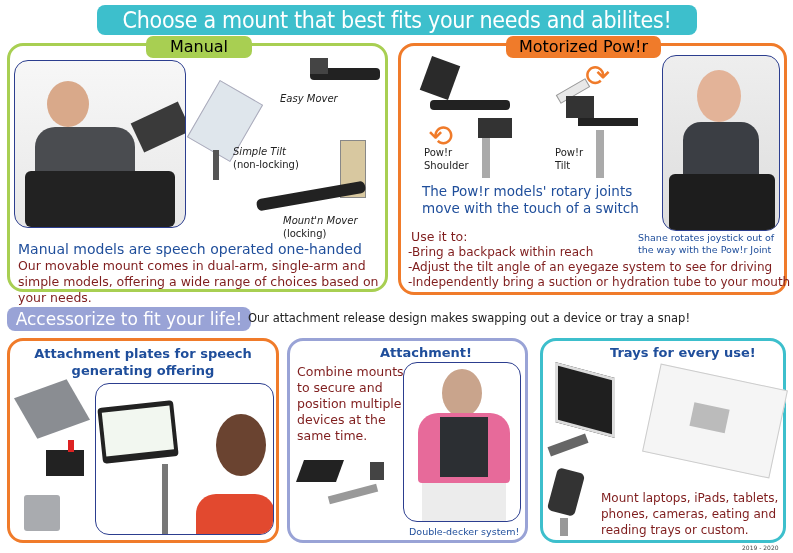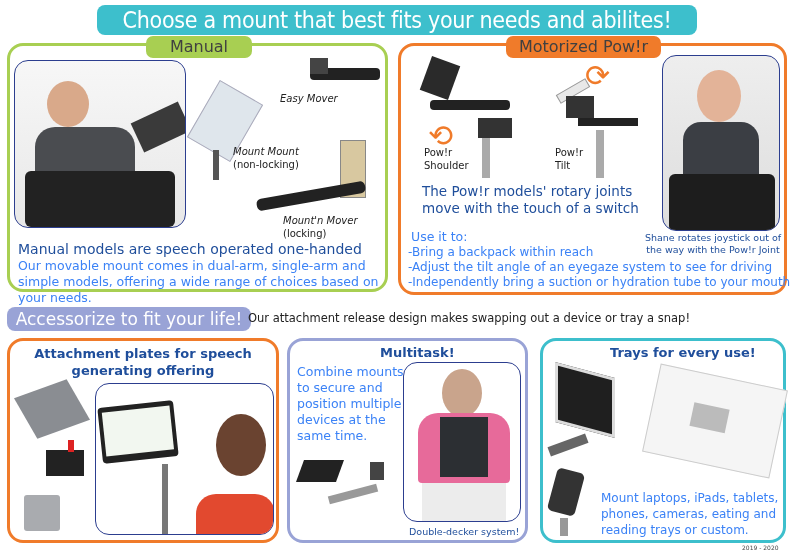--- a/index.html
+++ b/index.html
@@ -2,27 +2,27 @@
 <html><head>
 <meta charset="utf-8">
 <style>
 *{box-sizing:border-box;margin:0;padding:0}
 body{width:793px;height:553px;background:#fff;font-family:"DejaVu Sans",sans-serif;position:relative;overflow:hidden;color:#222}
 .abs{position:absolute}
 .main-title{left:97px;top:5px;width:600px;height:30px;background:#3dbfcc;border-radius:8px;color:#fff;font-size:23px;text-align:center;line-height:30px;font-family:"DejaVu Sans Condensed","DejaVu Sans",sans-serif;letter-spacing:-0.3px}
 .panel{border-radius:16px;border-style:solid}
 .manual{left:7px;top:43px;width:381px;height:249px;border-width:3px;border-color:#a8cf52}
 .motor{left:398px;top:43px;width:389px;height:252px;border-width:3px;border-color:#f07b2a}
-.tab{height:22px;border-radius:7px;color:#404040;font-size:16px;line-height:22px;text-align:center}
+.tab{height:22px;border-radius:7px;color:#000000;font-size:16px;line-height:22px;text-align:center}
 .tab-manual{left:146px;top:36px;width:106px;background:#a8cf52}
 .tab-motor{left:506px;top:36px;width:155px;background:#f07b2a}
 .photo{border:1.5px solid #2c3e8f;border-radius:14px;overflow:hidden;background:#f4f4f4}
 .caption{font-size:10px;line-height:13px;color:#222}
 .blue-h{color:#1f4e9b;font-weight:normal}
-.body-t{font-size:12.5px;line-height:16px;color:#3b82f6}
+.body-t{font-size:12.5px;line-height:16px;color:#7f1d1d}
 .acc-tab{left:7px;top:307px;width:244px;height:24px;background:#99a3d6;border-radius:8px;color:#fff;font-size:17px;line-height:24px;text-align:center}
 .acc-text{left:248px;top:311px;font-size:11.5px;color:#222}
 .p-orange{left:7px;top:338px;width:272px;height:205px;border-width:3px;border-color:#f07b2a}
 .p-purple{left:287px;top:338px;width:241px;height:205px;border-width:3px;border-color:#99a3d6}
 .p-teal{left:540px;top:338px;width:246px;height:205px;border-width:3px;border-color:#3dbfcc}
 .sub-h{font-size:13px;font-weight:bold;color:#1f4e9b;text-align:center}
 .arrow{color:#f07b2a;font-size:30px}
 </style>
 </head>
 <body>
@@ -38,21 +38,21 @@
   <div class="abs" style="left:120px;top:50px;width:52px;height:32px;background:#3a3a3a;transform:rotate(-25deg)"></div>
 </div>
 <div class="abs" style="left:200px;top:88px;width:50px;height:66px;background:#dfe6ec;border:1px solid #aab;transform:rotate(30deg)"></div>
 <div class="abs" style="left:213px;top:150px;width:6px;height:30px;background:#555"></div>
 <div class="abs" style="left:310px;top:68px;width:70px;height:12px;background:#222;border-radius:4px"></div>
 <div class="abs" style="left:310px;top:58px;width:18px;height:16px;background:#444"></div>
 <div class="abs caption" style="left:280px;top:92px;width:110px">
   <i>Easy Mover</i><br>
 </div>
 <div class="abs caption" style="left:233px;top:145px;width:90px">
-  <i>Mount Mount</i><br><span>(non-locking)</span>
+  <i>Simple Tilt</i><br><span>(non-locking)</span>
 </div>
 <div class="abs" style="left:340px;top:140px;width:26px;height:58px;background:#d8c8a0;border:1px solid #888"></div>
 <div class="abs" style="left:256px;top:190px;width:110px;height:12px;background:#222;border-radius:5px;transform:rotate(-10deg)"></div>
 <div class="abs caption" style="left:283px;top:214px;width:90px">
   <i>Mount'n Mover</i><br><span>(locking)</span>
 </div>
 <div class="abs blue-h" style="left:18px;top:241px;font-size:14px">Manual models are speech operated one-handed</div>
 <div class="abs body-t" style="left:18px;top:258px;width:366px">Our movable mount comes in dual-arm, single-arm and simple models, offering a wide range of choices based on your needs.</div>
 
 <div class="abs panel motor"></div>
@@ -75,21 +75,21 @@
 </div>
 <div class="abs blue-h" style="left:422px;top:183px;font-size:13.5px;line-height:17px">
   <div>The Pow!r models' rotary joints</div>
   <div>move with the touch of a switch</div>
 </div>
 <div class="abs photo" style="left:662px;top:55px;width:118px;height:176px;background:linear-gradient(180deg,#eee 0%,#ddd 100%)">
   <div class="abs" style="left:34px;top:14px;width:44px;height:52px;border-radius:50%;background:#e3b398"></div>
   <div class="abs" style="left:20px;top:66px;width:76px;height:66px;background:#3b3e44;border-radius:18px 18px 4px 4px"></div>
   <div class="abs" style="left:6px;top:118px;width:106px;height:58px;background:#1d1d1d;border-radius:6px"></div>
 </div>
-<div class="abs caption" style="left:638px;top:232px;color:#1f4e9b;font-size:9.5px;line-height:12px;text-align:center;width:150px">
+<div class="abs caption" style="left:638px;top:232px;color:#1f4e9b;font-size:9.5px;line-height:12px;width:150px">
   <div>Shane rotates joystick out of</div>
   <div>the way with the Pow!r Joint</div>
 </div>
 <div class="abs body-t" style="left:411px;top:229px">Use it to:</div>
 <div class="abs body-t" style="left:408px;top:245px;font-size:12px;line-height:15px">
   <div>-Bring a backpack within reach</div>
   <div>-Adjust the tilt angle of an eyegaze system to see for driving</div>
   <div>-Independently bring a suction or hydration tube to your mouth</div>
 </div>
 
@@ -108,21 +108,21 @@
 <div class="abs photo" style="left:95px;top:383px;width:179px;height:152px;background:#fff">
   <div class="abs" style="left:4px;top:20px;width:76px;height:56px;background:#222;border-radius:4px;transform:rotate(-6deg)">
     <div class="abs" style="left:4px;top:5px;width:68px;height:44px;background:#f2f7f0"></div>
   </div>
   <div class="abs" style="left:66px;top:80px;width:6px;height:70px;background:#777"></div>
   <div class="abs" style="left:120px;top:30px;width:50px;height:62px;border-radius:50%;background:#6a4330"></div>
   <div class="abs" style="left:100px;top:110px;width:79px;height:42px;background:#e2492f;border-radius:20px 20px 0 0"></div>
 </div>
 
 <div class="abs panel p-purple"></div>
-<div class="abs sub-h" style="left:380px;top:345px">Multitask!</div>
+<div class="abs sub-h" style="left:380px;top:345px">Attachment!</div>
 <div class="abs body-t" style="left:297px;top:364px;font-size:12.5px;line-height:16px">
   <div>Combine mounts</div>
   <div>to secure and</div>
   <div>position multiple</div>
   <div>devices at the</div>
   <div>same time.</div>
 </div>
 <div class="abs" style="left:300px;top:460px;width:40px;height:22px;background:#222;transform:skewX(-20deg)"></div>
 <div class="abs" style="left:370px;top:462px;width:14px;height:18px;background:#444"></div>
 <div class="abs" style="left:328px;top:490px;width:50px;height:8px;background:#999;transform:rotate(-15deg)"></div>

